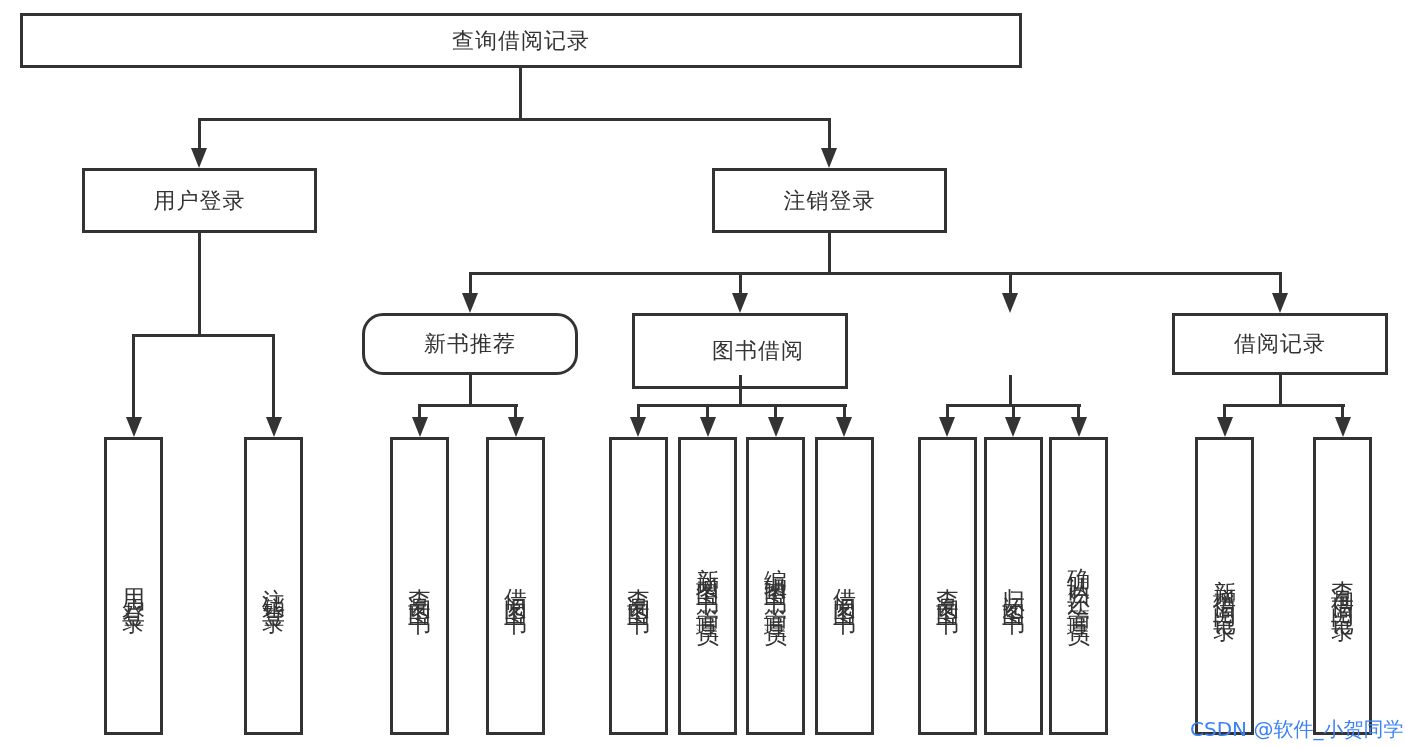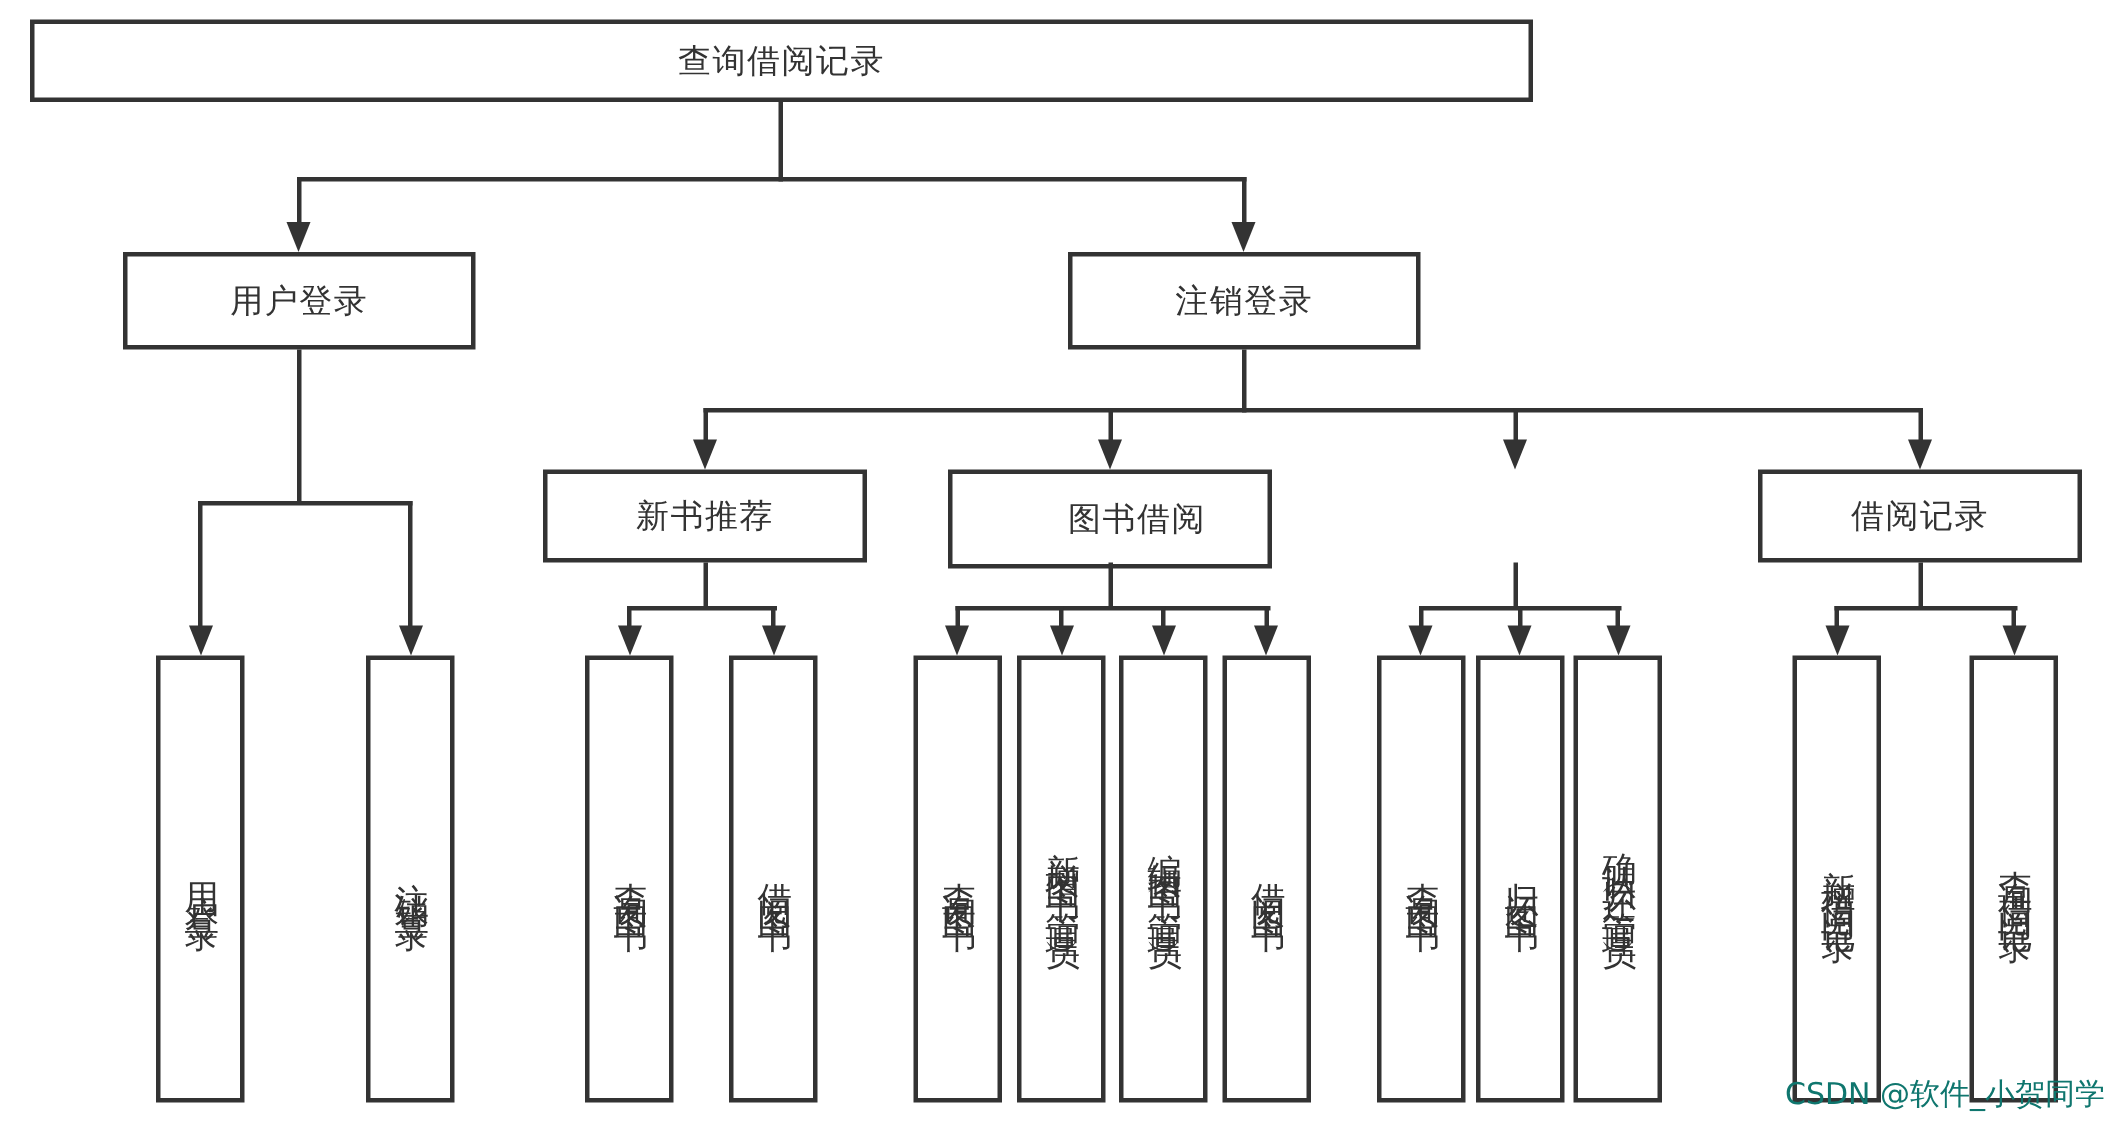--- a/index.html
+++ b/index.html
@@ -17,43 +17,43 @@
     font-size:23px;line-height:1;letter-spacing:8px;white-space:nowrap;
   }
   .vline{position:absolute;width:3px;background:#333333;}
   .hline{position:absolute;height:3px;background:#333333;}
   .arrow{
     position:absolute;width:0;height:0;
     border-left:8px solid transparent;border-right:8px solid transparent;
     border-top:20px solid #333333;
   }
   .watermark{
-    position:absolute;left:1190px;top:716px;font-size:20px;color:#0f766e;white-space:nowrap;
+    position:absolute;left:1190px;top:716px;font-size:20px;color:#3b82f6;white-space:nowrap;
   }
 </style>
 </head>
 <body>
 
 <div id="stage">
 
   <div class="box" style="left:20px;top:13px;width:1002px;height:55px;">
     <span class="hlabel">查询借阅记录</span>
   </div>
 
   <div class="box" style="left:82px;top:168px;width:235px;height:65px;">
     <span class="hlabel">用户登录</span>
   </div>
   <div class="box" style="left:712px;top:168px;width:235px;height:65px;">
     <span class="hlabel">注销登录</span>
   </div>
 
-  <div class="box" style="left:362px;top:313px;width:216px;height:62px;">
+  <div class="box" style="left:362px;top:313px;width:216px;height:62px;border-radius:21px;">
     <span class="hlabel">新书推荐</span>
   </div>
-  <div class="box" style="left:632px;top:313px;width:216px;height:66px;padding-left:36px;">
+  <div class="box" style="left:632px;top:313px;width:216px;height:76px;padding-left:36px;">
     <span class="hlabel">图书借阅</span>
   </div>
   <div class="box" style="left:1172px;top:313px;width:216px;height:62px;">
     <span class="hlabel">借阅记录</span>
   </div>
 
   <div class="box leaf" style="left:104px;top:437px;width:59px;height:298px;">
     <span>用户登录</span>
   </div>
   <div class="box leaf" style="left:244px;top:437px;width:59px;height:298px;">

